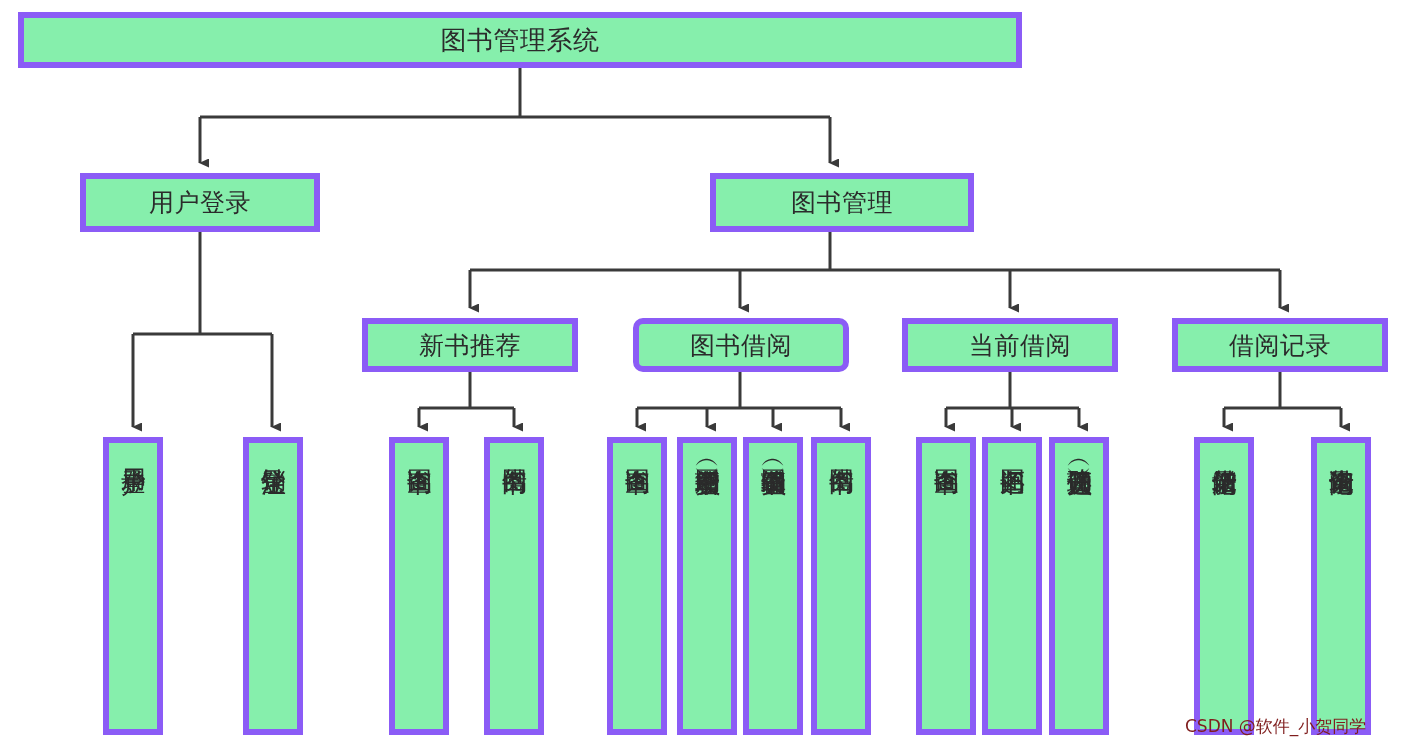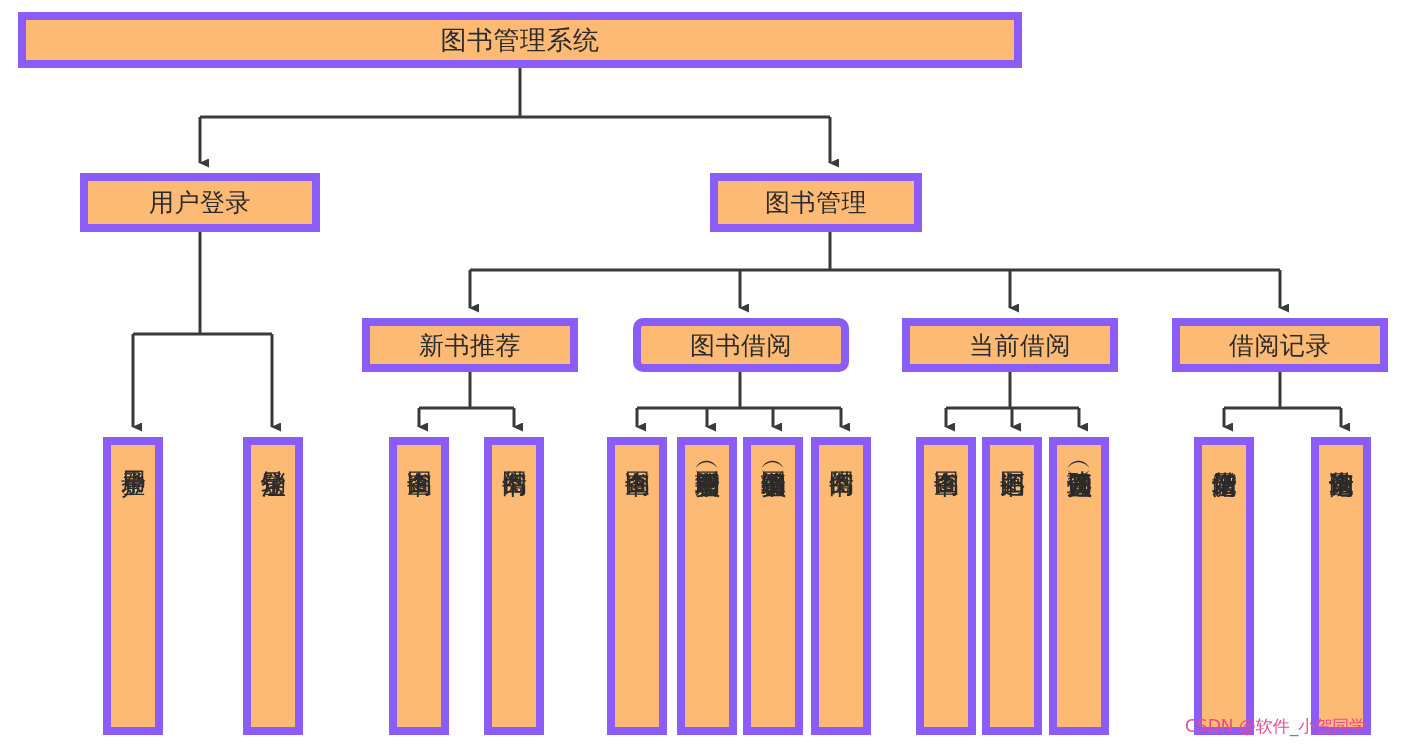--- a/index.html
+++ b/index.html
@@ -22,22 +22,22 @@
     position: absolute;
     left: 0;
     top: 0;
     width: 1405px;
     height: 747px;
     pointer-events: none;
   }
   .node {
     position: absolute;
     box-sizing: border-box;
-    background: #fdba74;
-    border: 8px solid #8b5cf6;
+    background: #86efac;
+    border: 6px solid #8b5cf6;
     display: flex;
     align-items: center;
     justify-content: center;
     z-index: 2;
   }
   .node-label {
     color: #2b2b2b;
     letter-spacing: 0.5px;
     white-space: nowrap;
     text-align: center;
@@ -63,21 +63,21 @@
     text-orientation: upright;
     -webkit-text-orientation: upright;
     white-space: normal;
     max-height: 286px;
   }
   .watermark {
     position: absolute;
     left: 1185px;
     top: 715px;
     font-size: 17px;
-    color: #ec4899;
+    color: #7f1d1d;
     white-space: nowrap;
     z-index: 5;
     font-family: "DejaVu Sans", "Liberation Sans", sans-serif;
   }
 </style>
 </head>
 <body>
 
 <div id="diagram-root">
 
@@ -131,21 +131,21 @@
     </g>
   </svg>
 
   <div class="node horiz root" style="left:18px; top:12px; width:1004px; height:56px;">
     <span class="node-label">图书管理系统</span>
   </div>
 
   <div class="node horiz" style="left:80px; top:173px; width:240px; height:59px;">
     <span class="node-label">用户登录</span>
   </div>
-  <div class="node horiz" style="left:710px; top:173px; width:212px; height:59px;">
+  <div class="node horiz" style="left:710px; top:173px; width:264px; height:59px;">
     <span class="node-label">图书管理</span>
   </div>
 
   <div class="node horiz" style="left:362px; top:318px; width:216px; height:54px;">
     <span class="node-label">新书推荐</span>
   </div>
   <div class="node horiz" style="left:633px; top:318px; width:216px; height:54px;border-radius:10px;">
     <span class="node-label">图书借阅</span>
   </div>
   <div class="node horiz" style="left:902px; top:318px; width:216px; height:54px;padding-left:20px;">

